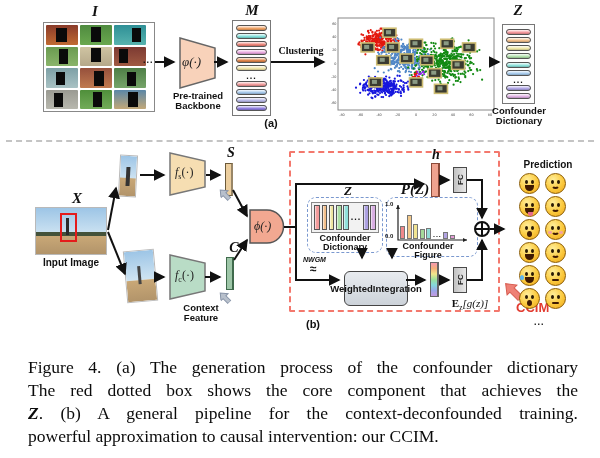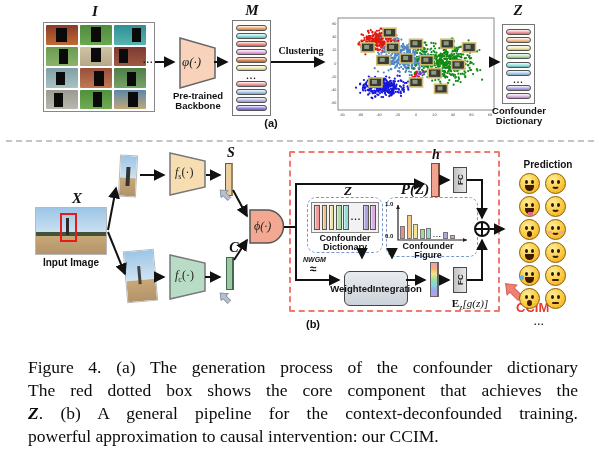--- a/index.html
+++ b/index.html
@@ -1769,20 +1769,21 @@
 
   <svg class="abs" style="left:169px;top:152px;" width="38" height="44">
     <polygon points="1,1 36,9 36,35 1,43" fill="#f6deb2" stroke="#777" stroke-width="1.5"></polygon>
   </svg>
   <div class="abs" style="left:175px;top:165px;font-family:'Liberation Serif',serif;font-size:12px;color:#222;"><i>f</i><sub style="font-size:8px;">s</sub><span>(·)</span></div>
 
   <svg class="abs" style="left:169px;top:254px;" width="38" height="46">
     <polygon points="1,1 36,9 36,37 1,45" fill="#b9dcc6" stroke="#777" stroke-width="1.5"></polygon>
   </svg>
   <div class="abs" style="left:175px;top:268px;font-family:'Liberation Serif',serif;font-size:12px;color:#222;"><i>f</i><sub style="font-size:8px;">c</sub><span>(·)</span></div>
+  <div class="abs lbl" style="left:167px;top:303px;width:68px;font-size:9.5px;">Context Feature</div>
 
   <div class="abs math lbl" style="left:224px;top:146px;width:14px;font-size:14px;">S</div>
   <div class="abs bar3d" style="left:225px;top:163px;width:8px;height:33px;background:#ecce9e;"></div>
   <div class="abs math lbl" style="left:227px;top:241px;width:14px;font-size:14px;">C</div>
   <div class="abs bar3d" style="left:226px;top:257px;width:8px;height:33px;background:#9ec6a8;border-color:#3f6a4c;"></div>
 
   <svg class="abs" style="left:217px;top:188px;transform:rotate(-135deg);" width="15" height="11">
     <polygon points="0,3 7,3 7,0 13,5 7,10 7,7 0,7" fill="#b8c0cc" stroke="#8894a8" stroke-width="1"></polygon>
   </svg>
   <svg class="abs" style="left:217px;top:291px;transform:rotate(-135deg);" width="15" height="11">

